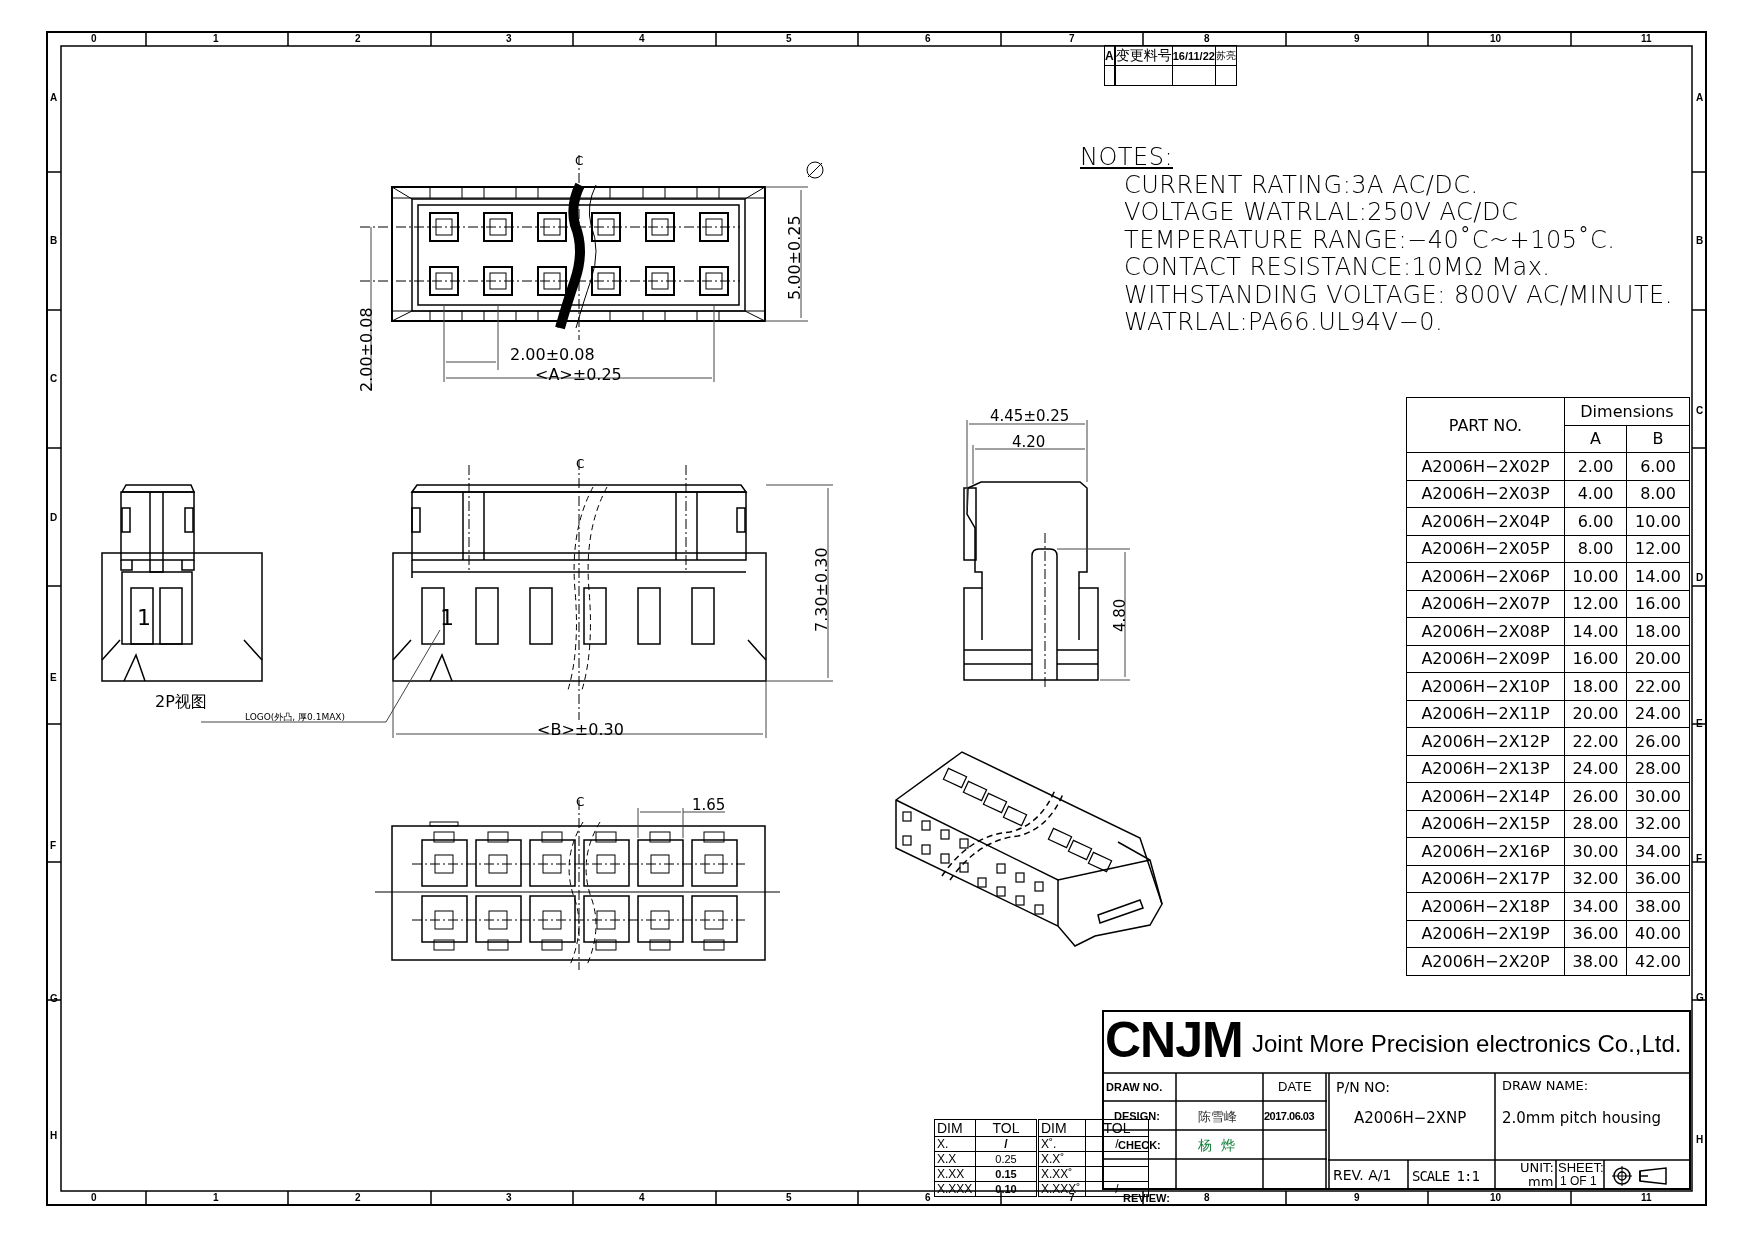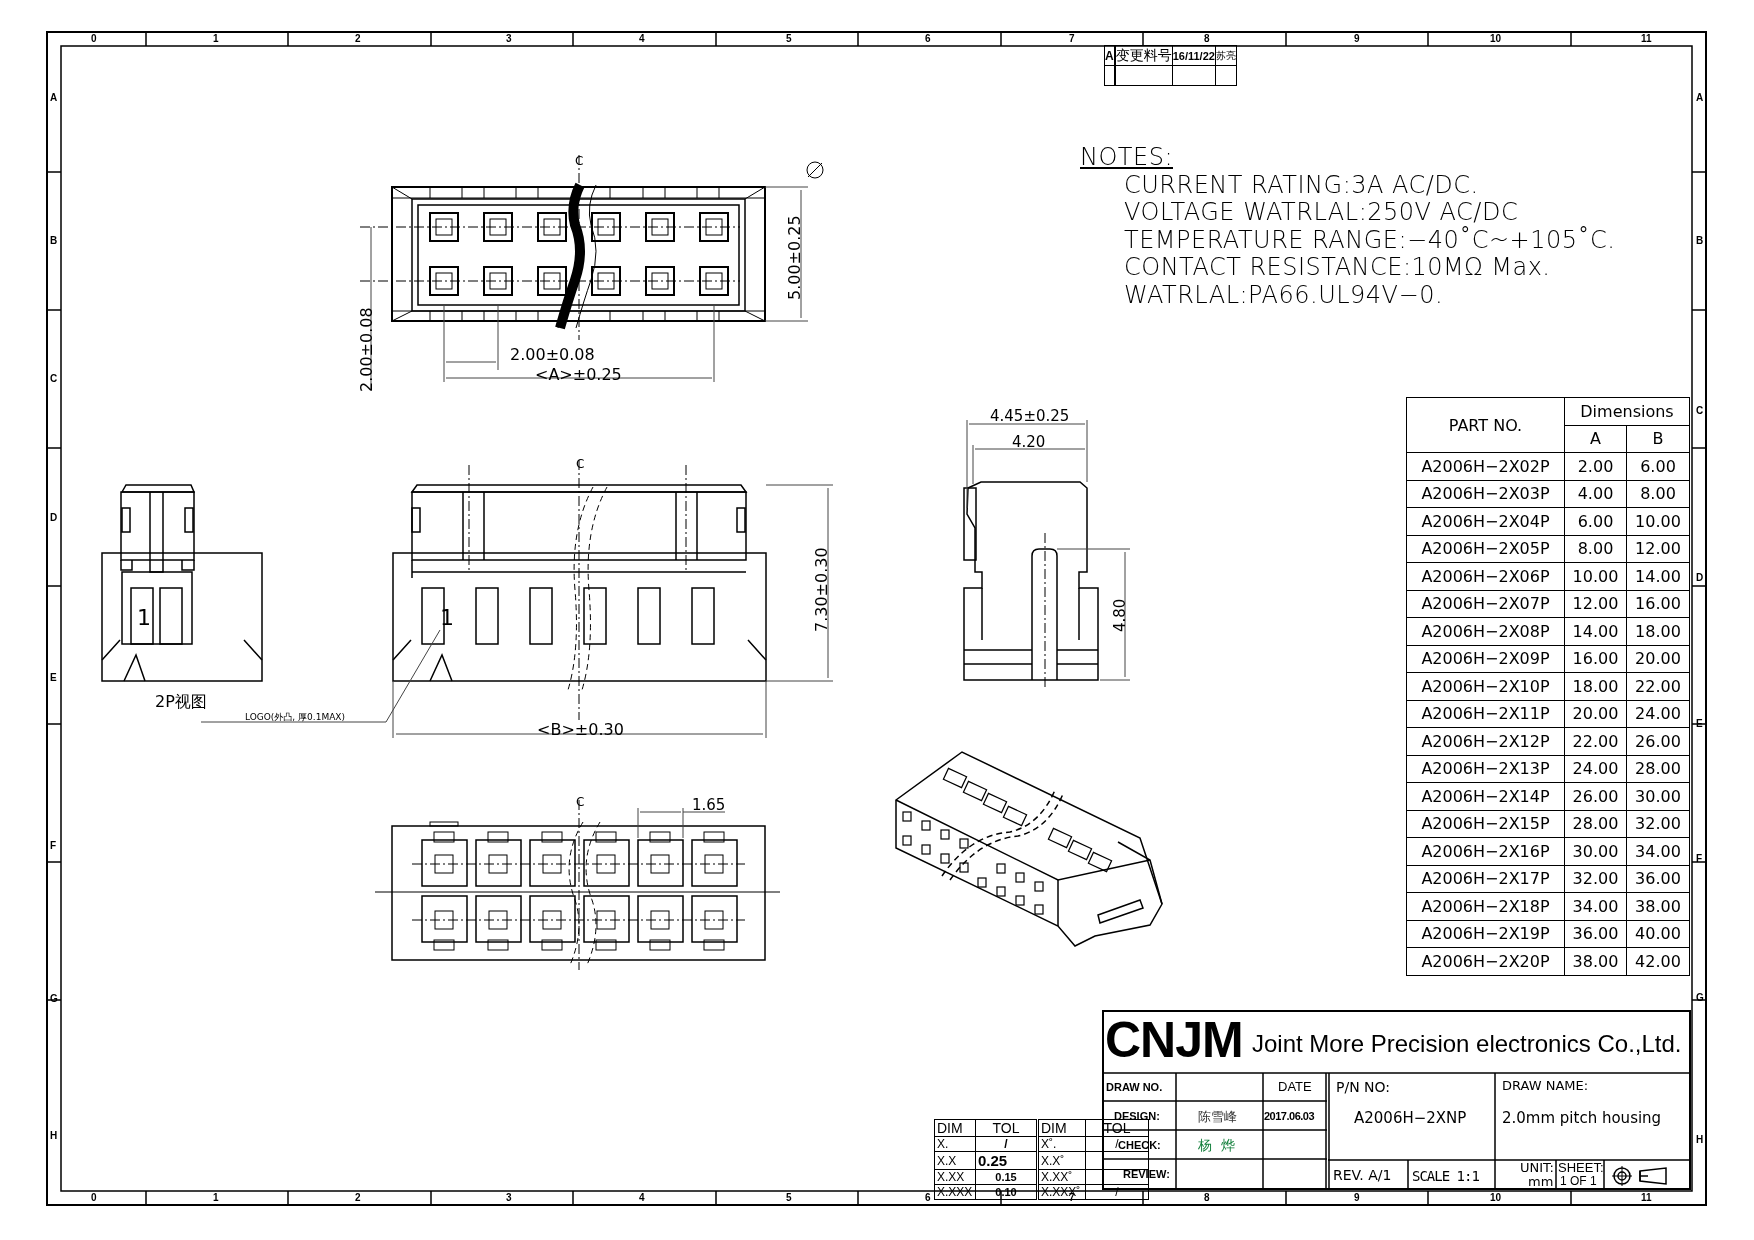--- a/index.html
+++ b/index.html
@@ -419,20 +419,21 @@
       </tr>
 </tbody>
   </table>
 
 <div class="ov notes">
   <div class="hd">NOTES:</div>
   <div class="ln2">CURRENT RATING:3A AC/DC.</div>
   <div class="ln2">VOLTAGE WATRLAL:250V AC/DC</div>
   <div class="ln2">TEMPERATURE RANGE:−40˚C~+105˚C.</div>
   <div class="ln2">CONTACT RESISTANCE:10MΩ Max.</div>
+  <div class="ln2">WITHSTANDING VOLTAGE: 800V AC/MINUTE.</div>
   <div class="ln2">WATRLAL:PA66.UL94V−0.</div>
 </div>
 
 <table class="ptab">
   <tbody>
       <tr>
     <td class="pn" rowspan="2">PART NO.</td>
     <td colspan="2">Dimensions</td>
   </tr>
   <tr>
@@ -546,21 +547,21 @@
     <td style="width:58px;text-align:center;font-size:14px">TOL</td>
   </tr>
   <tr>
     <td>X.</td>
     <td style="text-align:center;font-weight:bold;border-right:3px double #000">/</td>
     <td>X˚.</td>
     <td style="text-align:center">/</td>
   </tr>
   <tr>
     <td>X.X</td>
-    <td style="font-weight:bold;font-size:15px;border-right:3px double #000">0.25</td>
+    <td style="text-align:center;font-weight:normal;font-size:11px;border-right:3px double #000">0.25</td>
     <td>X.X˚</td>
     <td style="text-align:center"></td>
   </tr>
   <tr>
     <td>X.XX</td>
     <td style="text-align:center;font-weight:bold;font-size:11px;border-right:3px double #000">0.15</td>
     <td>X.XX˚</td>
     <td style="text-align:center"></td>
   </tr>
   <tr>
@@ -594,21 +595,21 @@
   <span class="ov" style="left:1105px;top:1012px;font-family:'Liberation Sans',sans-serif;font-weight:bold;font-size:50px;line-height:56px;letter-spacing:-1px;">CNJM</span>
   <span class="ov" style="left:1252px;top:1030px;font-family:'Liberation Sans',sans-serif;font-size:24px;white-space:nowrap;">Joint More Precision electronics Co.,Ltd.</span>
 
   <span class="ov" style="left:1106px;top:1081px;font-family:'Liberation Sans',sans-serif;font-weight:bold;font-size:11px;">DRAW NO.</span>
   <span class="ov" style="left:1278px;top:1079px;font-family:'Liberation Sans',sans-serif;font-size:13px;">DATE</span>
   <span class="ov" style="left:1114px;top:1110px;font-family:'Liberation Sans',sans-serif;font-weight:bold;font-size:11px;">DESIGN:</span>
   <span class="ov" style="left:1198px;top:1108px;font-family:'DejaVu Sans',sans-serif;font-size:13px;color:#333;">陈雪峰</span>
   <span class="ov" style="left:1264px;top:1110px;font-family:'Liberation Sans',sans-serif;font-weight:bold;font-size:11px;letter-spacing:-0.5px;">2017.06.03</span>
   <span class="ov" style="left:1118px;top:1139px;font-family:'Liberation Sans',sans-serif;font-weight:bold;font-size:11px;">CHECK:</span>
   <span class="ov" style="left:1198px;top:1137px;font-family:'DejaVu Serif',serif;font-size:14px;color:#15803d;white-space:pre;">杨  烨</span>
-  <span class="ov" style="left:1111px;top:1168px;font-family:'Liberation Sans',sans-serif;font-weight:bold;font-size:11px;padding-left:12px;">REVIEW:</span>
+  <span class="ov" style="left:1111px;top:1192px;font-family:'Liberation Sans',sans-serif;font-weight:bold;font-size:11px;padding-left:12px;">REVIEW:</span>
 
   <span class="ov" style="left:1336px;top:1079px;font-family:'DejaVu Sans',sans-serif;font-size:14px;">P/N NO:</span>
   <span class="ov" style="left:1354px;top:1109px;font-family:'DejaVu Sans',sans-serif;font-size:15px;">A2006H−2XNP</span>
   <span class="ov" style="left:1502px;top:1078px;font-family:'DejaVu Sans',sans-serif;font-size:13px;">DRAW NAME:</span>
   <span class="ov" style="left:1502px;top:1109px;font-family:'DejaVu Sans',sans-serif;font-size:15px;white-space:nowrap;">2.0mm pitch housing</span>
 
   <span class="ov" style="left:1333px;top:1167px;font-family:'DejaVu Sans',sans-serif;font-size:14px;">REV. A/1</span>
   <span class="ov" style="left:1412px;top:1168px;font-family:'DejaVu Sans Mono',monospace;font-size:14px;letter-spacing:-1px;">SCALE 1:1</span>
   <span class="ov" style="left:1520px;top:1160px;font-family:'DejaVu Sans',sans-serif;font-size:13px;">UNIT:</span>
   <span class="ov" style="left:1528px;top:1174px;font-family:'DejaVu Sans',sans-serif;font-size:13px;">mm</span>

